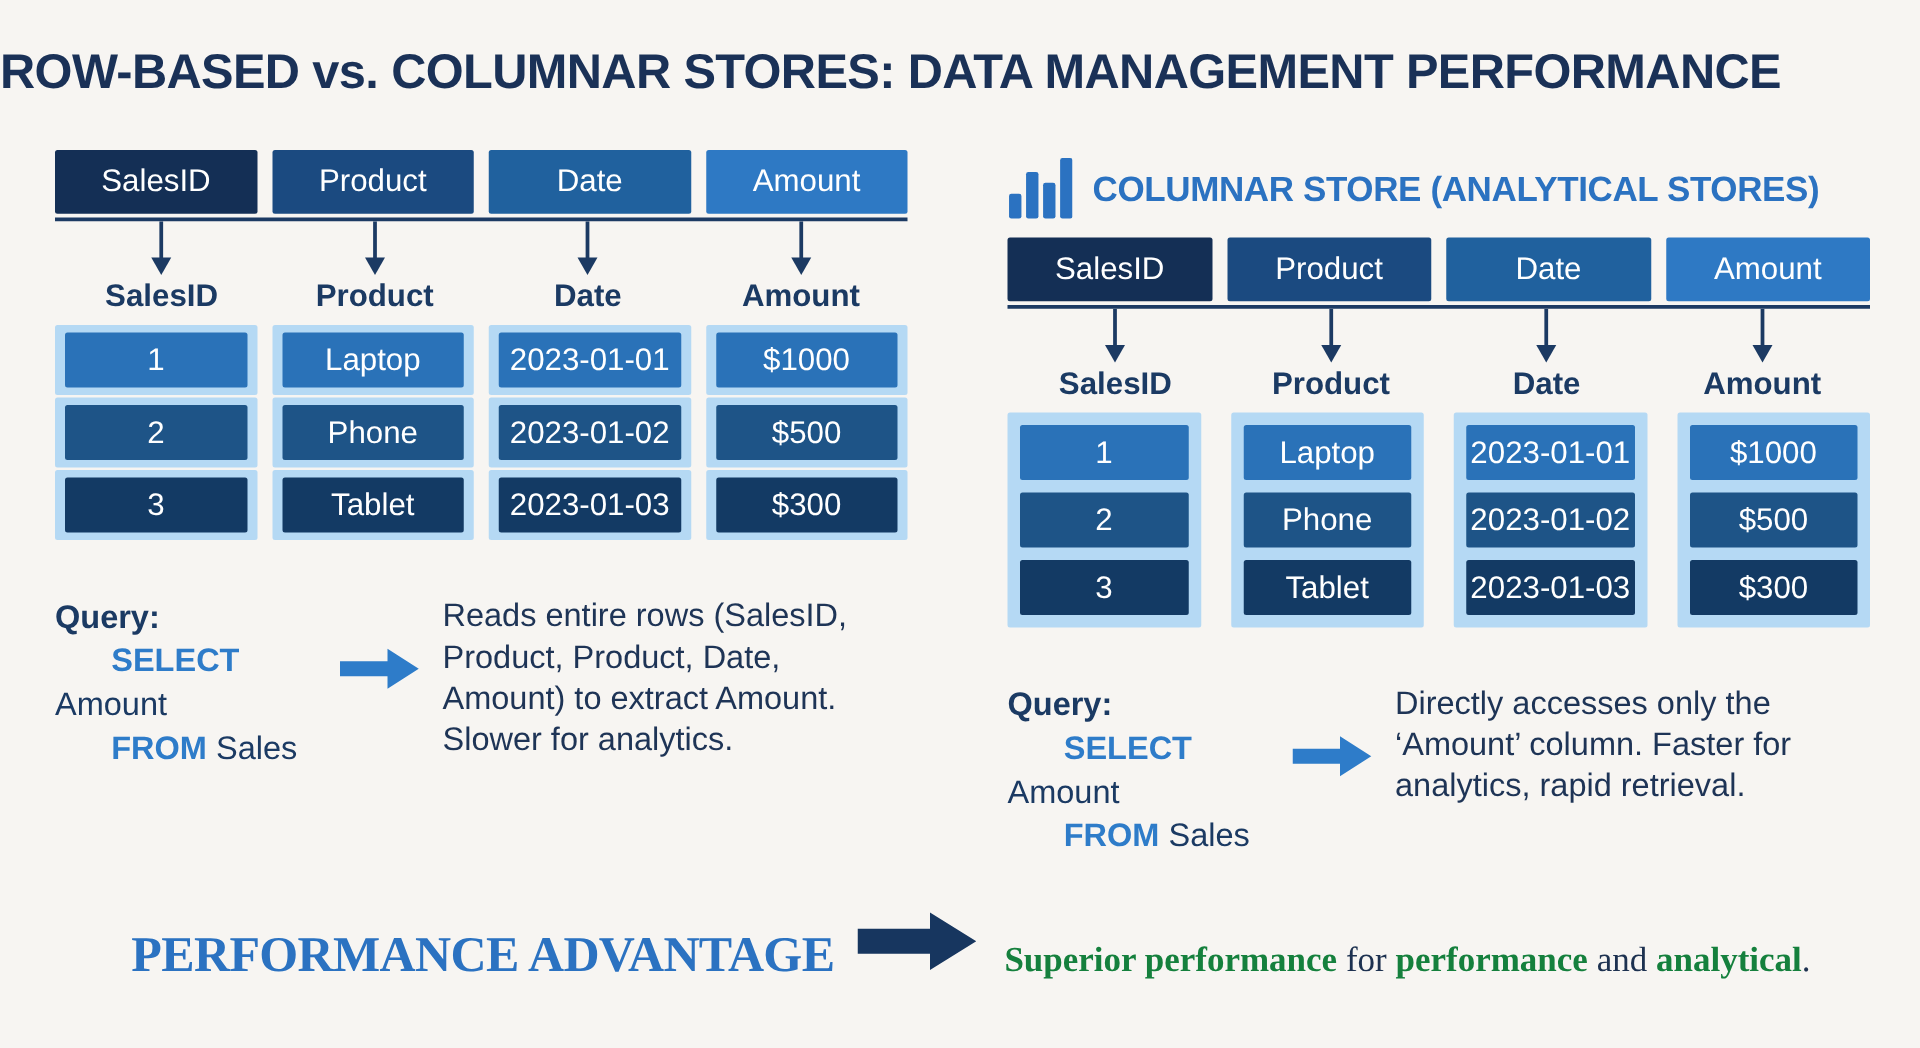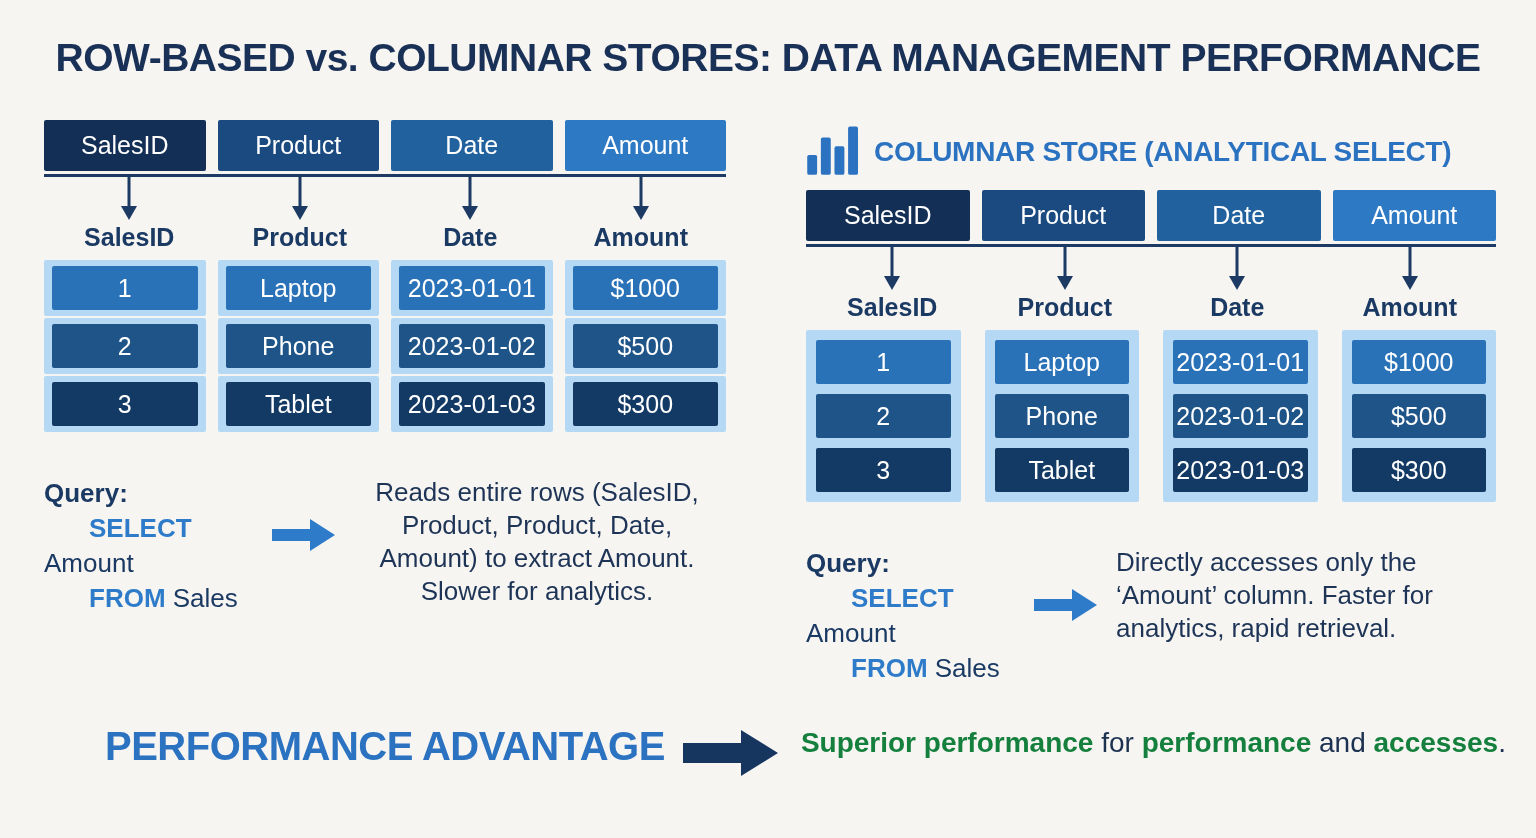--- a/index.html
+++ b/index.html
@@ -2,21 +2,21 @@
 <html><head>
 <meta charset="utf-8">
 <style>
   html,body{margin:0;padding:0;background:#e9e7e4;}
   .canvas{
     position:relative;width:1536px;height:838px;margin:0 auto;
     background:#f7f5f2;overflow:hidden;
     font-family:"Liberation Sans",sans-serif;
   }
   .title{
-    position:absolute;top:36px;left:0;width:100%;text-align:center;
+    position:absolute;top:36px;left:0;width:100%;
     font-size:39px;font-weight:bold;color:#1a3157;letter-spacing:-0.5px;
   }
   .panel{position:absolute;top:120px;}
   .panel-left{left:44px;width:682px;}
   .panel-right{left:806px;width:690px;}
   .panel-head{display:flex;align-items:center;gap:16px;height:64px;margin-bottom:6px;}
   .panel-head .heading{font-size:28px;font-weight:bold;color:#2b72c1;letter-spacing:-0.3px;}
   .hdr-row{display:grid;grid-template-columns:repeat(4,1fr);gap:12px;}
   .hdr-cell{
     height:51px;line-height:51px;text-align:center;color:#fff;
@@ -39,24 +39,24 @@
   
   .cols-area{display:grid;grid-template-columns:repeat(4,1fr);gap:24px;}
   .col-band{background:#b5d9f4;padding:10px;border-radius:2px;display:flex;flex-direction:column;gap:10px;}
   
   .query-row{display:flex;margin-top:44px;}
   .query-block{width:228px;flex:none;font-size:26px;line-height:35px;color:#1b3a63;}
   .query-block .qlabel{font-weight:bold;}
   .kw{font-weight:bold;color:#2e7cc9;margin-left:45px;}
   .qarrow{flex:none;margin-top:40px;margin-right:18px;}
   .explanation{font-size:26px;line-height:33px;color:#1e3456;}
-  .expl-left{width:366px;text-align:center;}
+  .expl-left{width:366px;}
   .expl-right{width:384px;}
   
-  .footer{position:absolute;left:105px;top:724px;display:flex;align-items:flex-start;}
+  .footer{position:absolute;left:105px;top:724px;display:flex;align-items:flex-end;font-family:Liberation Serif, serif;}
   .footer .perf-label{font-size:40px;font-weight:bold;color:#2b72c1;letter-spacing:-0.5px;}
   .footer .farrow{margin:0 22px 0 18px;}
   .footer .ftext{font-size:28px;line-height:37px;color:#1d3150;}
   .footer .ftext b{color:#15803d;}
 </style>
 </head>
 <body>
 
 <div class="canvas">
 
@@ -168,21 +168,21 @@
   <div class="panel panel-right">
     <div class="panel-head">
       <span>
         <svg width="52" height="56" viewBox="0 0 42 44">
           <rect x="1" y="26" width="8" height="16" rx="1.5" fill="#2b72c1"></rect>
           <rect x="12" y="12" width="8" height="30" rx="1.5" fill="#2b72c1"></rect>
           <rect x="23" y="19" width="8" height="23" rx="1.5" fill="#2b72c1"></rect>
           <rect x="34" y="3" width="8" height="39" rx="1.5" fill="#2b72c1"></rect>
         </svg>
       </span>
-      <span class="heading">COLUMNAR STORE (ANALYTICAL SELECT)</span>
+      <span class="heading">COLUMNAR STORE (ANALYTICAL STORES)</span>
     </div>
 
     <div class="hdr-row">
       <div class="hdr-cell c0">SalesID</div>
       <div class="hdr-cell c1">Product</div>
       <div class="hdr-cell c2">Date</div>
       <div class="hdr-cell c3">Amount</div>
     </div>
 
     <div class="connector">
@@ -258,17 +258,17 @@
   </div>
 
   <div class="footer">
     <span class="perf-label">PERFORMANCE ADVANTAGE</span>
     <span class="farrow">
       <svg width="96" height="58" viewBox="0 0 96 58">
           <polygon points="0,19 58,19 58,6 95,29 58,52 58,39 0,39" fill="#17365f"></polygon>
         </svg>
     </span>
     <span class="ftext">
-      <div><b>Superior performance</b><span> for </span><b>performance</b><span> and </span><b>accesses</b><span>.</span></div>
+      <div><b>Superior performance</b><span> for </span><b>performance</b><span> and </span><b>analytical</b><span>.</span></div>
     </span>
   </div>
 
 </div>
 
 </body></html>

